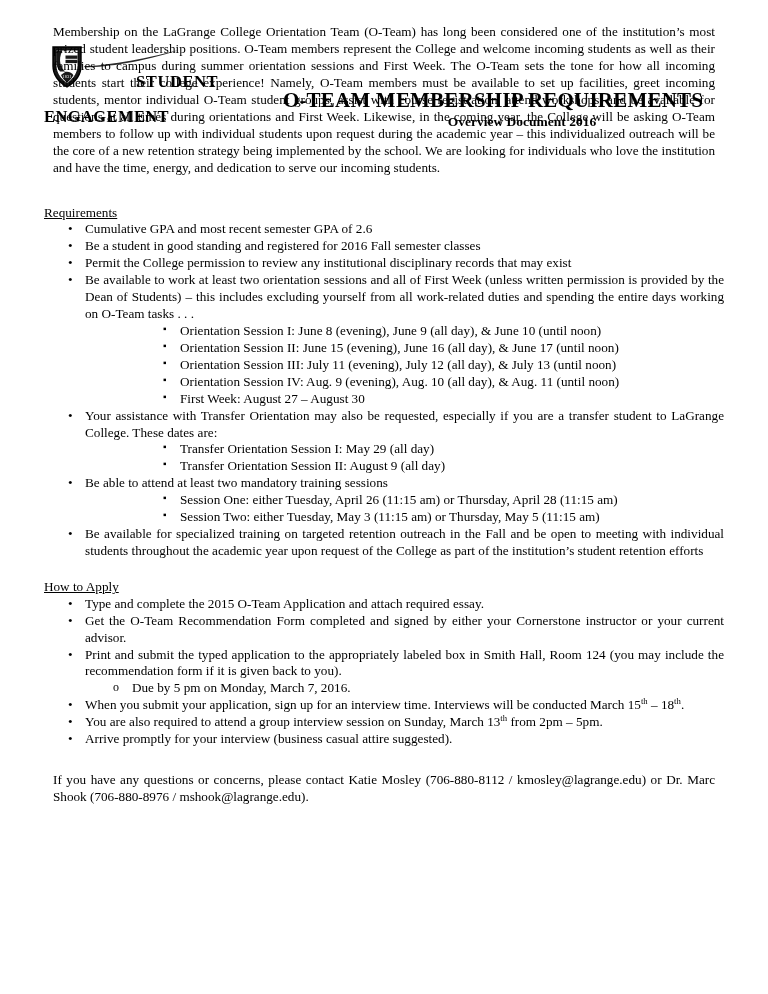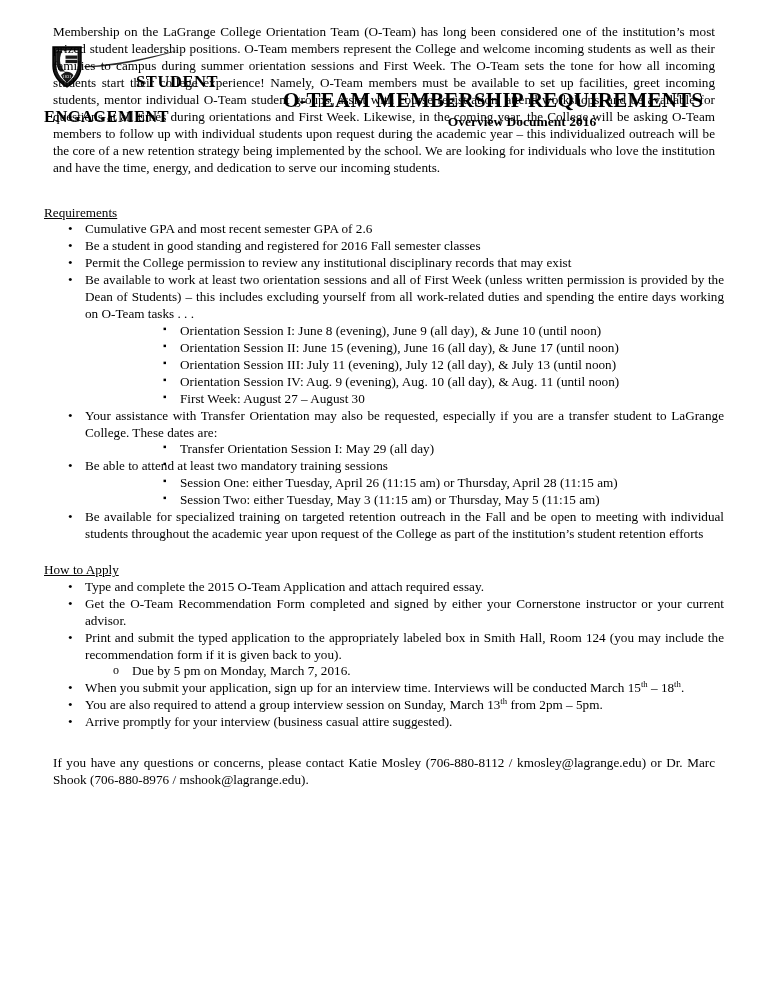--- a/index.html
+++ b/index.html
@@ -274,20 +274,21 @@
       </li>
     </ul>
 
     <ul class="lvl2">
       <li>
         <span class="bullet">▪</span>
         <span>Transfer Orientation Session I: May 29 (all day)</span>
       </li>
       <li>
         <span class="bullet">▪</span>
+        <span>Transfer Orientation Session II: August 9 (all day)</span>
       </li>
     </ul>
 
     <ul class="lvl1">
       <li>
         <span class="bullet">•</span>
         <span>Be able to attend at least two mandatory training sessions</span>
       </li>
     </ul>
 

